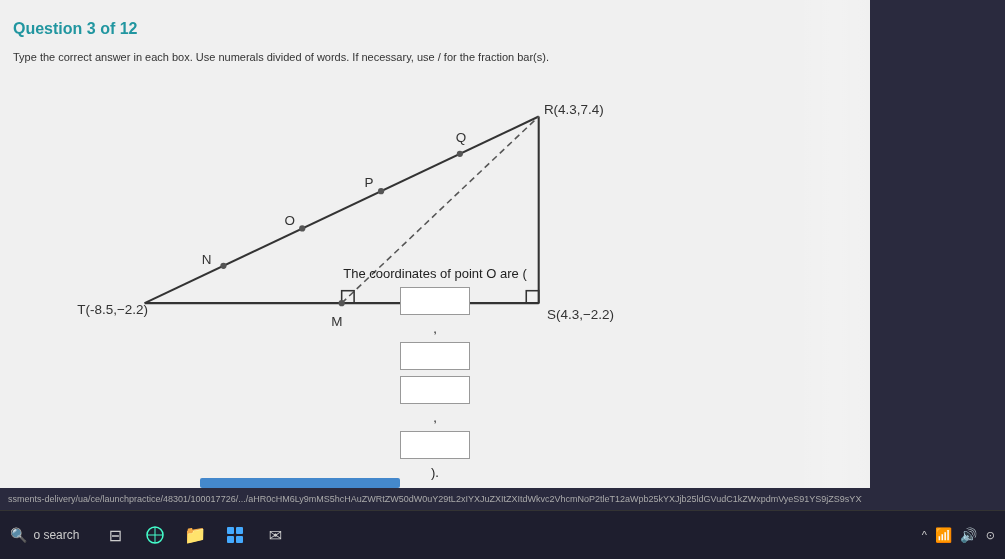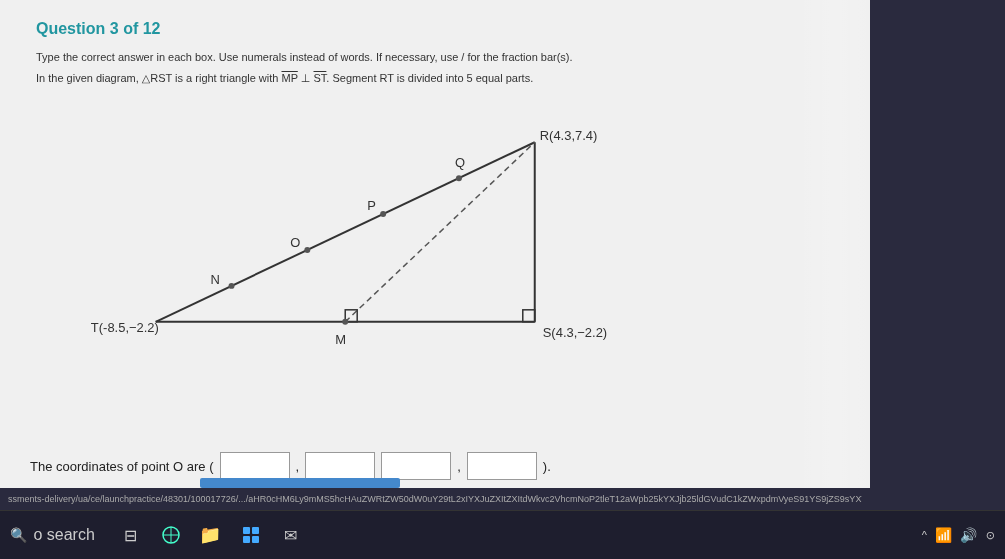--- a/index.html
+++ b/index.html
@@ -13,21 +13,21 @@
     }
 
     
     .main-content {
       position: absolute;
       top: 0;
       left: 0;
       width: 870px;
       height: 510px;
       background: #f0f0f0;
-      padding: 20px 36px;
+      padding: 20px 13px;
     }
 
     
     .right-panel {
       position: absolute;
       top: 0;
       right: 0;
       width: 135px;
       height: 510px;
       background: #2a2a3e;
@@ -80,20 +80,21 @@
     .answer-row {
       position: absolute;
       bottom: 30px;
       left: 30px;
       right: 30px;
       display: flex;
       align-items: center;
       gap: 6px;
       font-size: 13px;
       color: #222;
+      flex-direction: column;
     }
 
     .answer-input {
       width: 70px;
       height: 28px;
       border: 1px solid #999;
       background: #fff;
       padding: 2px 5px;
       font-size: 13px;
       outline: none;
@@ -205,24 +206,21 @@
 <body>
 
 <div class="save-exit-btn">
   <span>◄ Save and Exit</span>
 </div>
 
 <div class="main-content">
 
   <div class="question-title">Question 3 of 12</div>
 
-  <div class="instructions">Type the correct answer in each box. Use numerals instead of words. If necessary, use / for the fraction bar(s).</div>
-  <div class="instructions">
-    In the given diagram, △RST is a right triangle with <span style="text-decoration:overline;">MP</span> ⊥ <span style="text-decoration:overline;">ST</span>. Segment RT is divided into 5 equal parts.
-  </div>
+  <div class="instructions">Type the correct answer in each box. Use numerals divided of words. If necessary, use / for the fraction bar(s).</div>
 
   <div class="diagram-area">
     <svg class="diagram-svg" viewBox="0 0 800 270" xmlns="http://www.w3.org/2000/svg">
 
       <line x1="120" y1="220" x2="500" y2="40" stroke="#333" stroke-width="2"></line>
       <line x1="120" y1="220" x2="500" y2="220" stroke="#333" stroke-width="2"></line>
       <line x1="500" y1="40" x2="500" y2="220" stroke="#333" stroke-width="2"></line>
 
       <line x1="310" y1="220" x2="500" y2="40" stroke="#555" stroke-width="1.5" stroke-dasharray="6,4"></line>
 
@@ -274,21 +272,21 @@
 <div class="url-bar">
   <span class="url-text">ssments-delivery/ua/ce/launchpractice/48301/100017726/.../aHR0cHM6Ly9mMS5hcHAuZWRtZW50dW0uY29tL2xIYXJuZXItZXItdWkvc2VhcmNoP2tleT12aWpb25kYXJjb25ldGVudC1kZWxpdmVyeS91YS9jZS9sYXVuY2hwcmFjdGljZS8...</span>
 </div>
 
 <div class="progress-bar-area"></div>
 
 <div class="taskbar">
 
   <div class="taskbar-search">
     <span class="taskbar-search-icon">🔍</span>
-    <span style="color:#ccc; font-size:16px;">o search</span>
+    <span style="color:#ccc; font-size:12px;">o search</span>
   </div>
 
   <div class="taskbar-icons">
 
     <div class="taskbar-icon">
       <span style="color:#ccc; font-size:16px;">⊟</span>
     </div>
 
     <div class="taskbar-icon">
       <svg width="20" height="20" viewBox="0 0 20 20">

